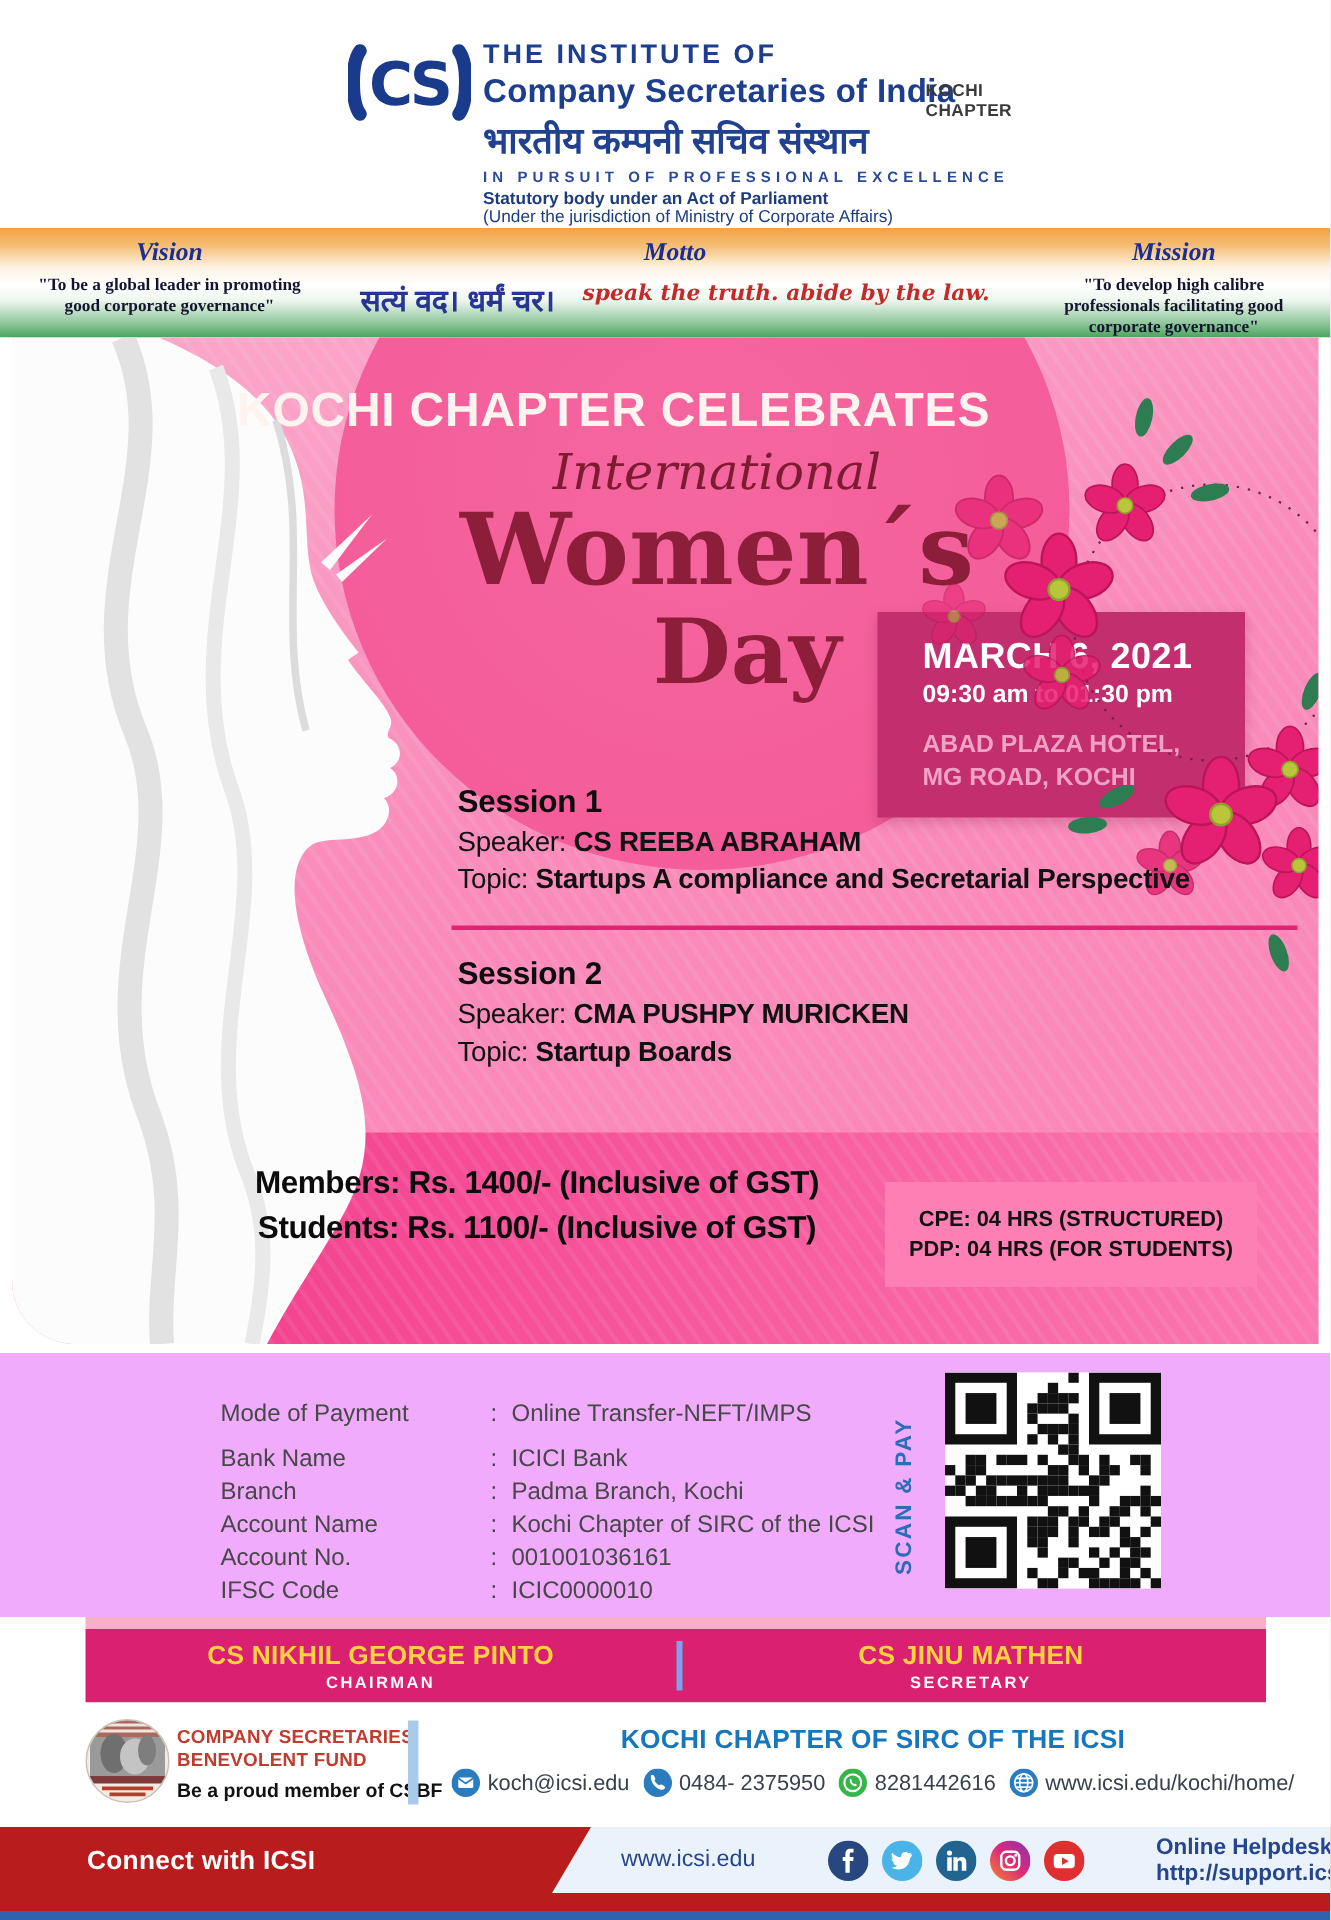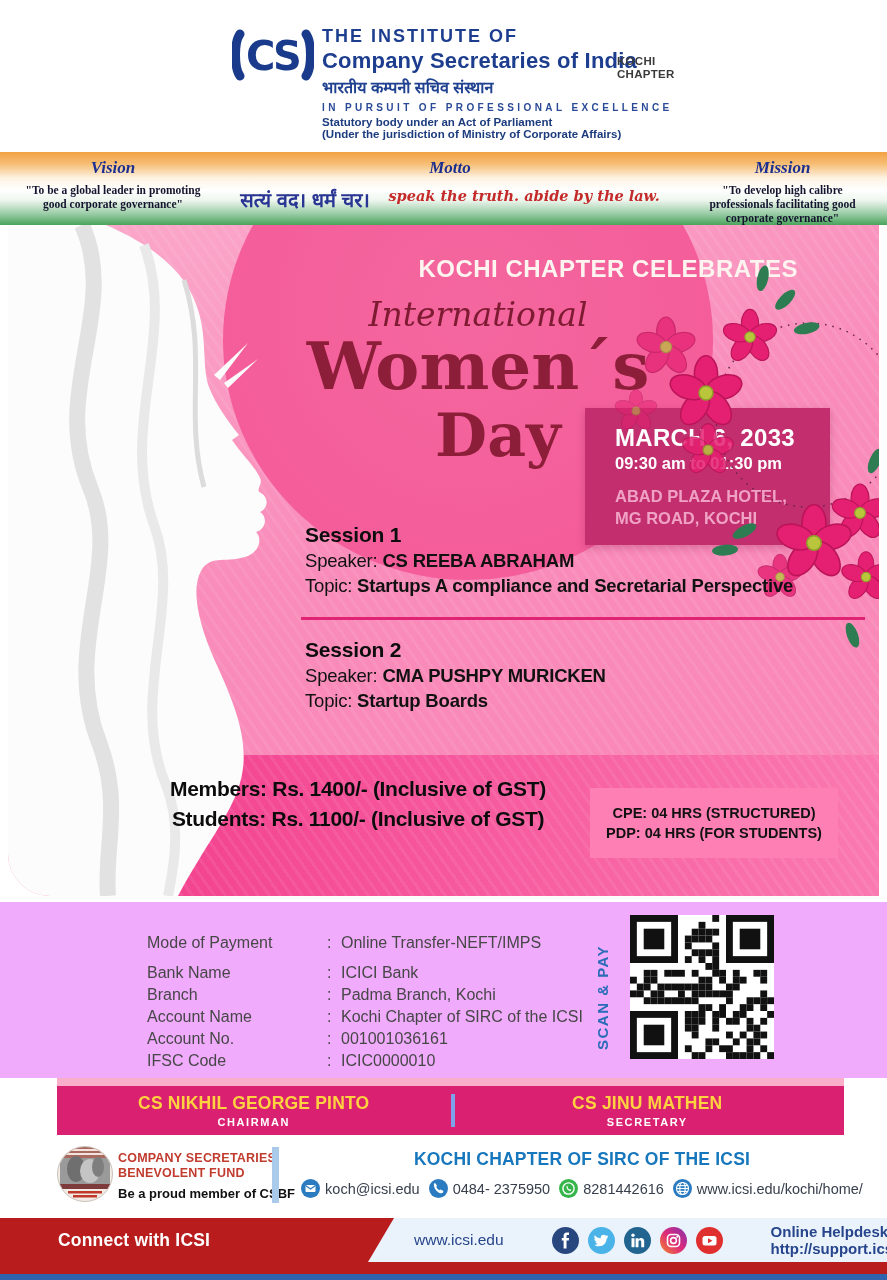--- a/index.html
+++ b/index.html
@@ -5,24 +5,24 @@
   html,body{margin:0;padding:0;}
   body{font-family:"Liberation Sans",sans-serif;background:#d8d8d8;}
   .page{position:relative;width:887px;height:1280px;background:#ffffff;overflow:hidden;margin:0 auto;}
 
   
   .header{position:absolute;top:0;left:0;width:887px;height:152px;background:#fff;}
   .logo{position:absolute;left:232px;top:26px;}
   .org{position:absolute;left:322px;top:26px;color:#1d3e8f;}
   .org .l1{font-size:18px;font-weight:bold;letter-spacing:2px;}
   .org .l2{font-size:22px;font-weight:bold;letter-spacing:.2px;margin-top:1px;}
-  .org .hin{font-size:16px;font-weight:bold;margin-top:2px;color:#20418f;}
+  .org .hin{font-size:24px;font-weight:bold;margin-top:2px;color:#20418f;}
   .org .pursuit{font-size:10px;font-weight:bold;letter-spacing:3.4px;margin-top:4px;color:#2a4a97;}
   .org .stat{font-size:11.5px;font-weight:bold;margin-top:3px;color:#1c3c7e;}
-  .org .stat2{font-size:11.5px;font-weight:bold;color:#1c3c7e;}
+  .org .stat2{font-size:11.5px;font-weight:normal;color:#1c3c7e;}
   .chapterbox{position:absolute;left:617px;top:55px;font-size:11.5px;font-weight:bold;color:#3a3a3a;line-height:13px;letter-spacing:.3px;}
 
   
   .values{position:absolute;top:152px;left:0;width:887px;height:73px;
     background:linear-gradient(180deg,#f2a243 0%,#f6bd74 16%,#fdf3e3 36%,#ffffff 52%,#eef6ee 66%,#93c9a0 86%,#4aa35c 100%);}
   .values .col{position:absolute;top:6px;text-align:center;}
   .v-title{font-family:"Liberation Serif",serif;font-style:italic;font-weight:bold;font-size:17px;color:#1a2f8f;}
   .v-quote{font-family:"Liberation Serif",serif;font-weight:bold;font-size:11.5px;color:#14142e;line-height:14px;margin-top:5px;}
   .col.vision{left:18px;width:190px;}
   .col.motto{left:240px;width:420px;}
@@ -36,22 +36,22 @@
     background:linear-gradient(160deg,#fba9cb 0%,#f98cba 45%,#fa86b6 100%);}
   .stripes{position:absolute;inset:0;background:repeating-linear-gradient(55deg,rgba(255,255,255,.07) 0 3px,rgba(255,255,255,0) 3px 9px);}
   .blob{position:absolute;left:215px;top:-125px;width:490px;height:480px;border-radius:50%;
     background:radial-gradient(circle at 50% 45%,#f4679f 0%,#f45d99 70%,#f5619b 100%);}
   .feeband{position:absolute;left:95px;right:0;top:530px;bottom:0;border-bottom-left-radius:60px;
     background:linear-gradient(90deg,#f23e8c 0%,#f6559b 40%,#fa79b0 100%);}
   .feeband .stripes{border-bottom-left-radius:60px;}
   .silhouette{position:absolute;left:0;top:0;}
   .flowers{position:absolute;inset:0;pointer-events:none;}
 
-  .kicker{position:absolute;left:150px;top:30px;width:640px;text-align:right;color:#fdf3ef;
-    font-size:24px;font-weight:800;letter-spacing:.5px;}
+  .kicker{position:absolute;left:150px;top:30px;width:640px;text-align:left;color:#fdf3ef;
+    font-size:32px;font-weight:800;letter-spacing:.5px;}
   .t-int{position:absolute;left:150px;top:70px;width:640px;text-align:center;color:#7e1b33;
     font-family:"DejaVu Serif",serif;font-style:italic;font-size:33px;}
   .t-womens{position:absolute;left:150px;top:102px;width:640px;text-align:center;color:#8d1e39;
     font-family:"DejaVu Serif",serif;font-size:66px;font-weight:bold;}
   .t-day{position:absolute;left:170px;top:175px;width:640px;text-align:center;color:#8d1e39;
     font-family:"DejaVu Serif",serif;font-size:60px;font-weight:bold;}
 
   .datebox{position:absolute;left:577px;top:183px;width:245px;height:137px;background:#c22e6e;
     box-shadow:0 3px 8px rgba(120,10,60,.25);padding:16px 0 0 30px;box-sizing:border-box;}
   .d-date{color:#fff;font-size:24px;font-weight:800;letter-spacing:.3px;}
@@ -178,21 +178,21 @@
         <path d="M136,20 C170,110 110,200 146,300 C176,380 120,470 158,560 C172,596 168,632 160,671" stroke="#e9e9e9" stroke-width="10" fill="none"></path>
         <path d="M176,55 C200,130 176,190 196,262" stroke="#dcdcdc" stroke-width="5" fill="none"></path>
       </svg>
 
       <div class="kicker">KOCHI CHAPTER CELEBRATES</div>
       <div class="t-int">International</div>
       <div class="t-womens">Women´s</div>
       <div class="t-day">Day</div>
 
       <div class="datebox">
-        <div class="d-date">MARCH 6, 2033</div>
+        <div class="d-date">MARCH 6, 2021</div>
         <div class="d-time">09:30 am to 01:30 pm</div>
         <div class="d-venue">
           <div>ABAD PLAZA HOTEL,</div>
           <div>MG ROAD, KOCHI</div>
         </div>
       </div>
 
       <svg class="flowers" width="871" height="671" viewBox="0 0 871 671">
         <defs>
           <g id="fl">

